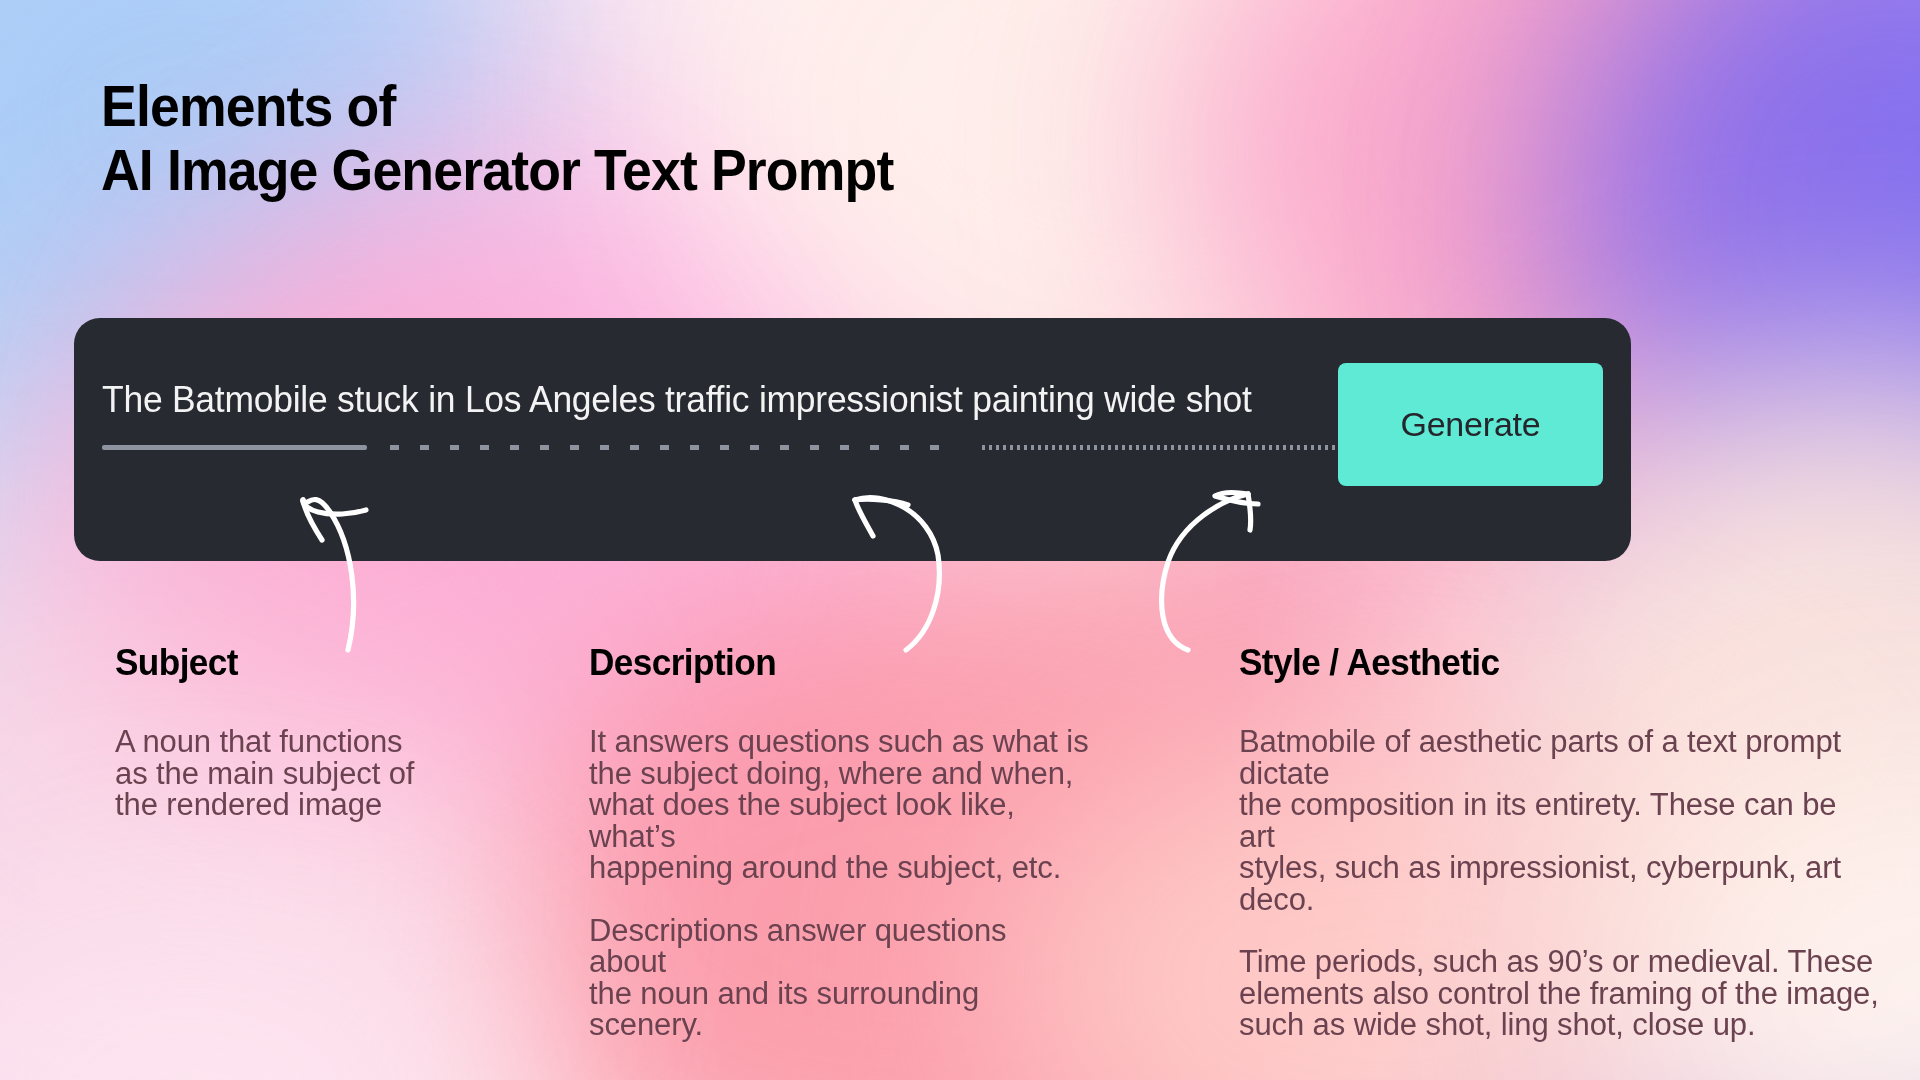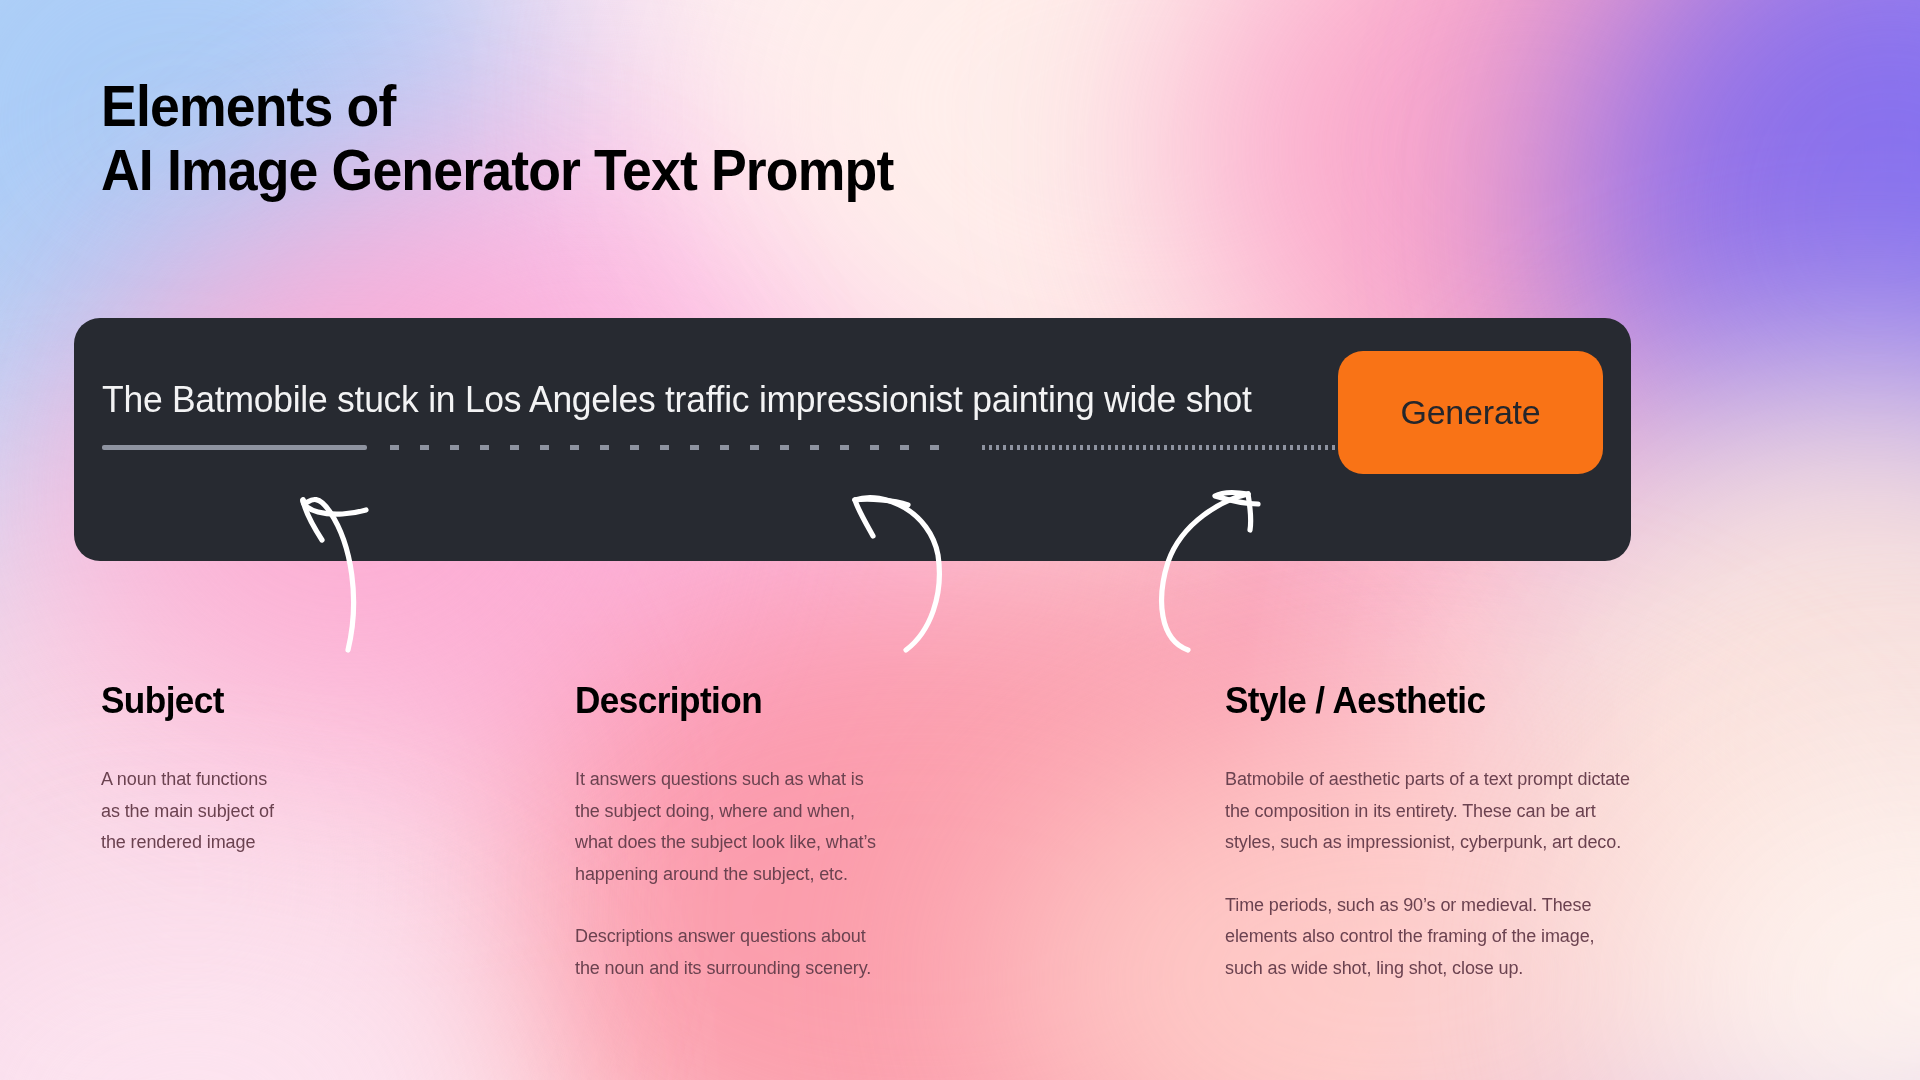--- a/index.html
+++ b/index.html
@@ -137,67 +137,66 @@
     height: 5px;
     background-image: linear-gradient(to right, #8e93a0 0 3px, transparent 3px 7px);
     background-size: 7px 5px;
     background-repeat: repeat-x;
   }
 
   
   #generate-button {
     position: absolute;
     right: 28px;
-    top: 33px;
+    top: 45px;
     width: 265px;
     height: 123px;
-    background: #f97316;
+    background: #5eead4;
     border: none;
-    border-radius: 25px;
+    border-radius: 8px;
     color: #24262c;
     font-family: "Liberation Sans", sans-serif;
     font-size: 34px;
     letter-spacing: -0.2px;
     cursor: pointer;
   }
 
   
   #arrows-layer {
     position: absolute;
     inset: 0;
     z-index: 3;
     pointer-events: none;
   }
 
   
   #columns {
     position: absolute;
-    left: 0;
+    left: 14px;
     top: 640px;
     width: 1584px;
     height: 400px;
-    margin-top: 38px;
   }
   .column { position: absolute; top: 0; }
   #col-subject     { left: 101px;  width: 400px; }
   #col-description { left: 575px;  width: 500px; }
   #col-style       { left: 1225px; width: 640px; }
 
   .col-heading {
     font-size: 37px;
     line-height: 46px;
     font-weight: 700;
     color: #000000;
     letter-spacing: -0.6px;
     margin-bottom: 40px;
     transform: scaleX(0.95);
     transform-origin: left top;
   }
   .col-para {
-    font-size: 18px;
+    font-size: 31px;
     line-height: 31.5px;
     color: #6b4250;
     letter-spacing: -0.1px;
     white-space: pre-line;
     margin-bottom: 31px;
   }
   .col-para:last-child { margin-bottom: 0; }
 </style>
 </head>
 <body>

